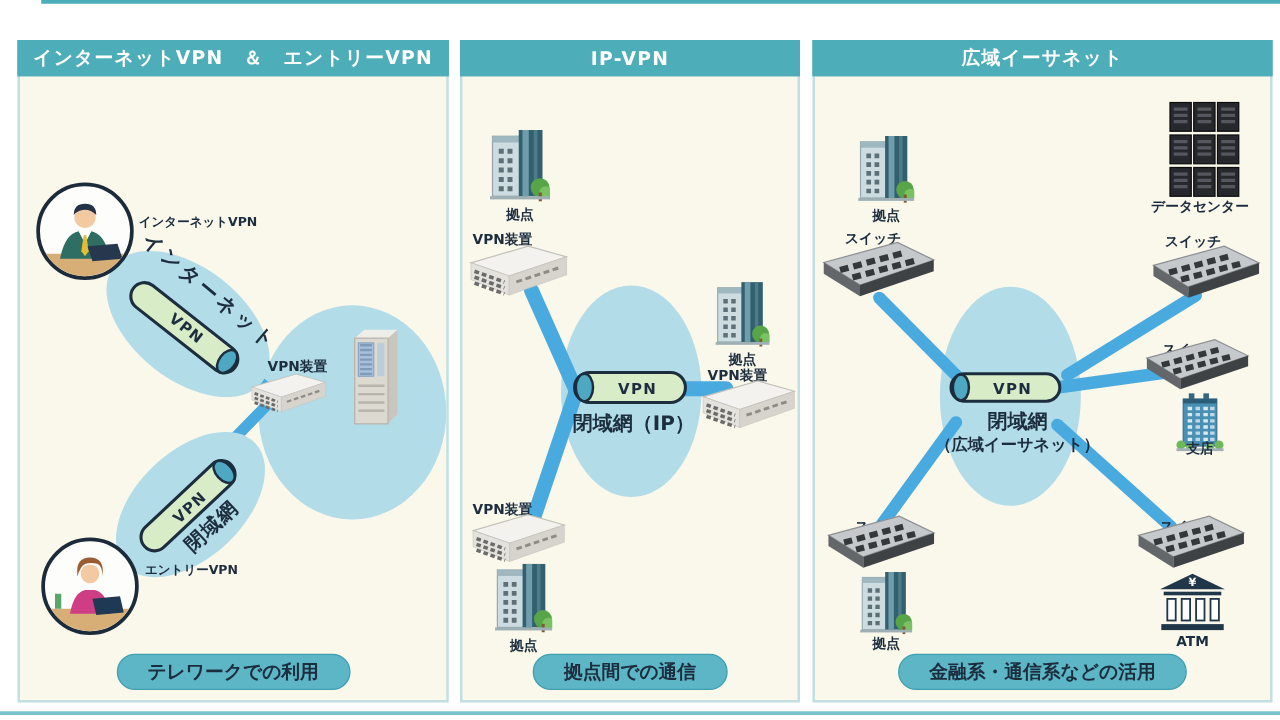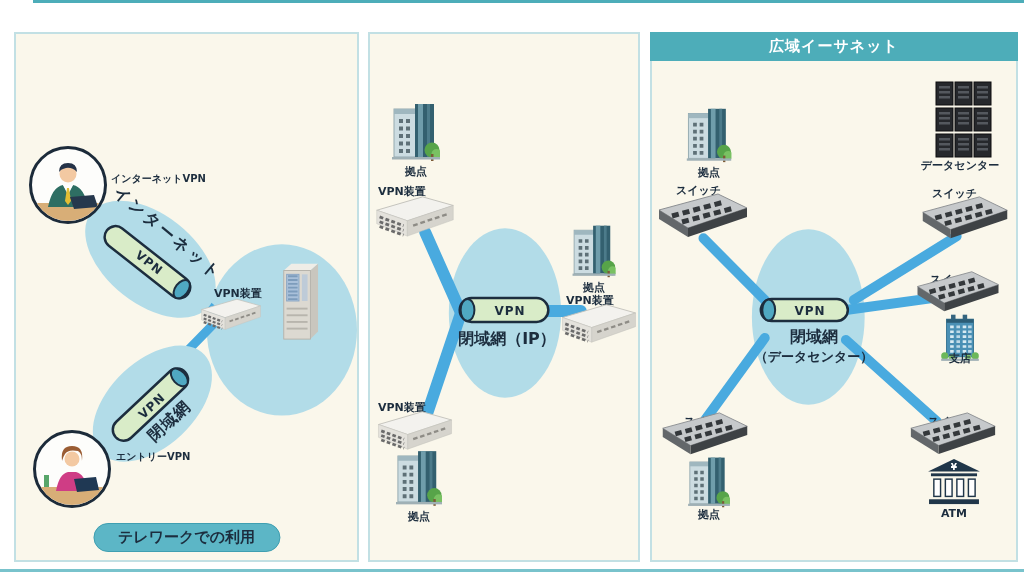--- a/index.html
+++ b/index.html
@@ -122,20 +122,21 @@
       <rect x="2" y="43" width="52" height="5" fill="#203649"></rect>
     </symbol>
   </defs>
 </svg>
 
 <div class="stage">
   <div class="topline"></div>
   <div class="bottomline"></div>
 
   <section class="panel" style="left:14px;width:345px">
+    <div class="panel-header">インターネットVPN　＆　エントリーVPN</div>
     <div class="pbody">
       <svg class="layer" viewBox="0 0 345 499" preserveAspectRatio="none">
         <ellipse class="cloud" cx="269" cy="268" rx="76" ry="86"></ellipse>
         <line class="net-line w9" x1="78" y1="148" x2="208" y2="255"></line>
         <line class="net-line w9" x1="200" y1="262" x2="84" y2="380"></line>
         <ellipse class="cloud" cx="136" cy="197" rx="76" ry="45" transform="rotate(38 136 197)"></ellipse>
         <ellipse class="cloud" cx="138" cy="342" rx="72" ry="43" transform="rotate(-43 138 342)"></ellipse>
         <g transform="translate(133,200) rotate(38)">
           <rect class="tunnel-body" x="-52" y="-11" width="104" height="22" rx="11"></rect>
           <ellipse class="tunnel-cap" cx="44" cy="0" rx="6.5" ry="10.5"></ellipse>
@@ -200,20 +201,21 @@
           </g>
         </svg>
       </div>
       <div class="lbl fs13" style="left:100px;top:388px">エントリーVPN</div>
 
       <div class="pill">テレワークでの利用</div>
     </div>
   </section>
 
   <section class="panel" style="left:368px;width:272px">
+    <div class="panel-header">IP-VPN</div>
     <div class="pbody">
       <svg class="layer" viewBox="0 0 272 499" preserveAspectRatio="none">
         <ellipse class="cloud" cx="137" cy="251" rx="57" ry="85"></ellipse>
         <line class="net-line w12" x1="56" y1="170" x2="92" y2="250"></line>
         <line class="net-line w12" x1="58" y1="352" x2="92" y2="252"></line>
         <line class="net-line w12" x1="178" y1="249" x2="214" y2="249"></line>
         <g transform="translate(136,248)">
           <rect class="tunnel-body" x="-45" y="-12" width="90" height="24" rx="12"></rect>
           <ellipse class="tunnel-cap" cx="-37" cy="0" rx="7" ry="11"></ellipse>
         </g>
@@ -243,20 +245,21 @@
 
       <div class="lbl fs14" style="left:8px;top:338px">VPN装置</div>
       <svg class="icon" style="left:4px;top:346px" width="82" height="42" viewBox="0 0 84 46">
           <use href="#i-router"></use>
         </svg>
       <svg class="icon" style="left:26px;top:385px" width="46" height="60" viewBox="0 0 48 62">
           <use href="#i-bld"></use>
         </svg>
       <div class="lbl fs14 ctr" style="left:49px;top:447px">拠点</div>
 
+      <div class="pill">拠点間での通信</div>
     </div>
   </section>
 
   <section class="panel" style="left:650px;width:368px">
     <div class="panel-header">広域イーサネット</div>
     <div class="pbody">
       <svg class="layer" viewBox="0 0 368 499" preserveAspectRatio="none">
         <ellipse class="cloud" cx="158" cy="255" rx="57" ry="88"></ellipse>
         <line class="net-line w10" x1="52" y1="176" x2="116" y2="240"></line>
         <line class="net-line w10" x1="308" y1="174" x2="204" y2="238"></line>
@@ -282,21 +285,21 @@
           <use href="#i-dc"></use>
         </svg>
       <div class="lbl fs14 ctr" style="left:308px;top:96px">データセンター</div>
       <div class="lbl fs14" style="left:280px;top:124px">スイッチ</div>
       <svg class="icon" style="left:266px;top:131px" width="94" height="48" viewBox="0 0 94 50">
           <use href="#i-switch"></use>
         </svg>
 
       <div class="lbl vpn-txt" style="left:158px;top:248px;transform:translate(-50%,-50%)">VPN</div>
       <div class="lbl fs16 ctr" style="left:162px;top:264px">閉域網</div>
-      <div class="lbl ctr" style="left:162px;top:286px;font-size:13px">（データセンター）</div>
+      <div class="lbl ctr" style="left:162px;top:286px;font-size:13px">（広域イーサネット）</div>
 
       <div class="lbl fs14" style="left:278px;top:210px">スイッチ</div>
       <svg class="icon" style="left:262px;top:206px" width="88" height="46" viewBox="0 0 94 50">
           <use href="#i-switch"></use>
         </svg>
       <svg class="icon" style="left:287px;top:249px" width="42" height="52" viewBox="0 0 44 58">
           <use href="#i-branch"></use>
         </svg>
       <div class="lbl fs14 ctr" style="left:308px;top:289px">支店</div>
 
@@ -312,15 +315,16 @@
       <div class="lbl fs14" style="left:276px;top:352px">スイッチ</div>
       <svg class="icon" style="left:256px;top:347px" width="90" height="48" viewBox="0 0 94 50">
           <use href="#i-switch"></use>
         </svg>
       <svg class="icon" style="left:275px;top:395px" width="54" height="48" viewBox="0 0 56 50">
           <use href="#i-bank"></use>
         </svg>
       <div class="lbl ctr" style="left:302px;top:399px;font-size:9px;color:#fff">¥</div>
       <div class="lbl fs14 ctr" style="left:302px;top:444px">ATM</div>
 
+      <div class="pill">金融系・通信系などの活用</div>
     </div>
   </section>
 </div>
 
 </body></html>

